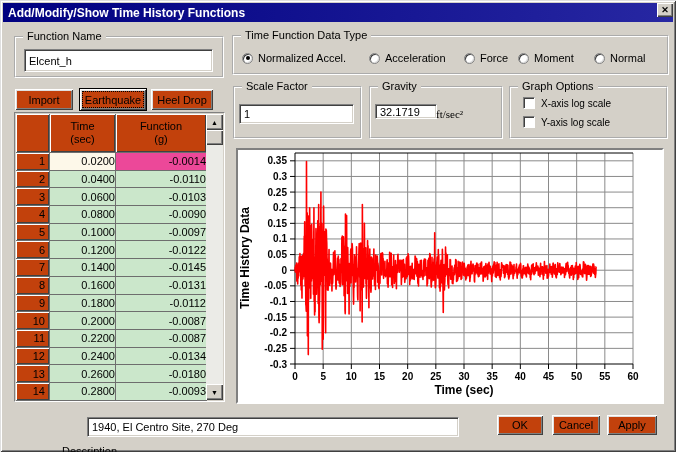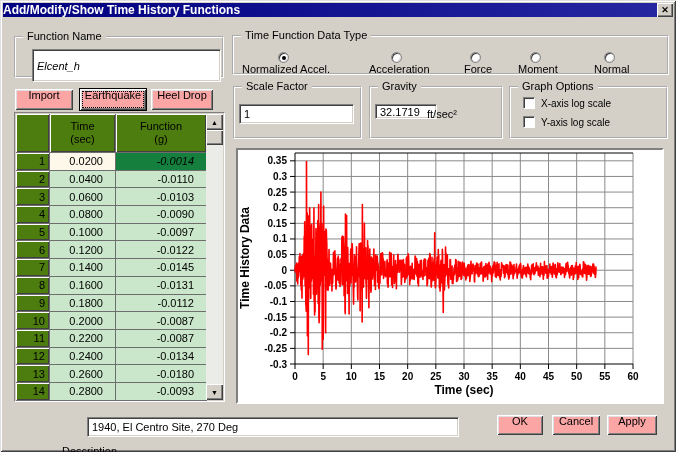--- a/index.html
+++ b/index.html
@@ -1,56 +1,56 @@
 <!DOCTYPE html>
 <html><head>
 <meta charset="utf-8">
 <style>
   html,body{margin:0;padding:0;background:#9a9a9a;}
   *{box-sizing:border-box;font-family:"Liberation Sans",sans-serif;}
   .window{position:relative;width:676px;height:452px;background:#d4d0c8;
     box-shadow: inset 1px 1px 0 #dfdfdf, inset -1px -1px 0 #404040, inset 2px 2px 0 #fff, inset -2px -2px 0 #808080;
     overflow:hidden;}
-  .titlebar{position:absolute;left:3px;top:3px;right:3px;height:14px;
+  .titlebar{position:absolute;left:3px;top:3px;right:3px;height:19px;
     background:linear-gradient(to right,#000080,#2727a2);
-    color:#fff;font-weight:bold;font-size:12px;display:flex;align-items:center;padding-left:0;}
+    color:#fff;font-weight:bold;font-size:12px;display:flex;align-items:center;padding-left:5px;}
   .close-btn{position:absolute;right:3px;top:2.5px;width:16px;height:14px;background:#d4d0c8;
     box-shadow: inset 1px 1px 0 #fff, inset -1px -1px 0 #404040, inset -2px -2px 0 #808080;
     display:flex;align-items:center;justify-content:center;font-size:9px;font-weight:bold;color:#000;}
   .groupbox{position:absolute;border:2px groove #ffffff;}
   .groupbox-label{position:absolute;top:-8px;left:7px;background:#d4d0c8;padding:0 4px;font-size:11px;color:#000;white-space:nowrap;}
   .field{position:absolute;background:#fff;border:1px solid;border-color:#808080 #fff #fff #808080;
     box-shadow:inset 1px 1px 0 #404040, inset -1px -1px 0 #d4d0c8;
     font-size:11px;padding:2px 4px;color:#000;outline:none;}
-  .btn{position:absolute;background:#fca5a5;font-size:11px;color:#000;display:flex;align-items:flex-start;justify-content:center;
+  .btn{position:absolute;background:#c2410c;font-size:11px;color:#000;display:flex;align-items:center;justify-content:center;
     box-shadow: inset 1px 1px 0 #fff, inset -1px -1px 0 #404040, inset 2px 2px 0 #dfdfdf, inset -2px -2px 0 #808080;}
   .btn.default{border:1px solid #000;}
   .btn.default .focus-rect{position:absolute;left:3px;top:3px;right:3px;bottom:3px;outline:1px dotted #000;}
   
   .tbl{position:absolute;left:14px;top:112px;width:211px;height:290px;background:#d4d0c8;
     border:1px solid;border-color:#808080 #fff #fff #808080;}
   .tbl-grid{position:absolute;left:1px;top:1px;display:grid;
     grid-template-columns:34px 66px 91px;grid-template-rows:39px repeat(14,17.7px);}
   .cell{font-size:11px;border-right:1px solid #6e6e6e;border-bottom:1px solid #6e6e6e;
     display:flex;align-items:center;overflow:hidden;white-space:nowrap;}
-  .cell.raised{background:#4d7c0f;box-shadow: inset 1px 1px 0 #fff, inset -1px -1px 0 #404040;}
+  .cell.raised{background:#c2410c;box-shadow: inset 1px 1px 0 #fff, inset -1px -1px 0 #404040;}
   .cell.hdr{flex-direction:column;justify-content:center;text-align:center;line-height:13px;}
   .cell.num{justify-content:flex-end;padding-right:4px;}
-  .cell.data{justify-content:flex-end;padding-right:12px;background:#cbe7cb;text-align:center;}
+  .cell.data{justify-content:flex-end;padding-right:0;background:#cbe7cb;text-align:center;}
   .cell.data.first-time{background:#fdf8e9;}
-  .cell.data.first-func{background:#15803d;font-style:italic;}
+  .cell.data.first-func{background:#ec4899;}
   .sbar{position:absolute;right:1px;top:1px;bottom:1px;width:17px;background:#ebebe7;display:flex;flex-direction:column;}
   .sb-btn{width:17px;height:16px;background:#d4d0c8;flex:0 0 auto;
     box-shadow: inset 1px 1px 0 #fff, inset -1px -1px 0 #404040, inset -2px -2px 0 #808080;
     display:flex;align-items:center;justify-content:center;font-size:7px;color:#000;}
   .sb-thumb{width:17px;height:15px;background:#d4d0c8;flex:0 0 auto;
     box-shadow: inset 1px 1px 0 #fff, inset -1px -1px 0 #404040, inset -2px -2px 0 #808080;}
   .sb-track{flex:1 1 auto;}
   
-  .radio-item{position:absolute;top:15px;display:flex;align-items:center;font-size:11px;white-space:nowrap;flex-direction:column;}
+  .radio-item{position:absolute;top:15px;display:flex;align-items:center;font-size:11px;white-space:nowrap;}
   .radio-circle{width:11px;height:11px;border-radius:50%;background:#fff;border:1px solid #808080;
     box-shadow:inset 1px 1px 0 #404040, inset -1px -1px 0 #dfdfdf;margin-right:5px;position:relative;flex:0 0 auto;}
   .radio-circle.sel::after{content:"";position:absolute;left:2.5px;top:2.5px;width:4px;height:4px;border-radius:50%;background:#000;}
   .radio-item:nth-child(1){left:8px}.radio-item:nth-child(2){left:135px}
   .radio-item:nth-child(3){left:230px}.radio-item:nth-child(4){left:284px}
   .radio-item:nth-child(5){left:360px}
   .check-row{position:absolute;left:12px;display:flex;align-items:center;font-size:10px;white-space:nowrap;}
   .check-box{width:12px;height:12px;background:#fff;border:1px solid;border-color:#808080 #fff #fff #808080;
     box-shadow:inset 1px 1px 0 #404040;margin-right:6px;flex:0 0 auto;}
   
@@ -64,21 +64,21 @@
 <div class="window">
 
   <div class="titlebar">
     <span>Add/Modify/Show Time History Functions</span>
   </div>
   <div class="close-btn">✕</div>
 
   <div class="groupbox" style="left:14px;top:36px;width:210px;height:42px;">
     <span class="groupbox-label">Function Name</span>
   </div>
-  <input class="field" style="left: 32px; top: 49px; width: 189px; height: 33px; font-style: italic;" type="text" value="Elcent_h">
+  <input class="field" style="left: 24px; top: 49px; width: 189px; height: 23px;" type="text" value="Elcent_h">
 
   <div class="btn" style="left:15px;top:89px;width:58px;height:21px;">
     <span>Import</span>
   </div>
   <div class="btn" style="left:151px;top:89px;width:62px;height:21px;">
     <span>Heel Drop</span>
   </div>
   <div class="btn default" style="left:79px;top:88px;width:68px;height:23px;">
     <span class="focus-rect"></span>
     <span>Earthquake</span>
@@ -177,21 +177,21 @@
 
   <div class="groupbox" style="left:233px;top:86px;width:129px;height:53px;">
     <span class="groupbox-label">Scale Factor</span>
   </div>
   <input class="field" style="left: 239px; top: 104px; width: 115px; height: 20px;" type="text" value="1">
 
   <div class="groupbox" style="left:369px;top:86px;width:134px;height:53px;padding-left:20px;">
     <span class="groupbox-label">Gravity</span>
   </div>
   <input class="field" style="left: 375px; top: 104px; width: 62px; height: 15px;" type="text" value="32.1719">
-  <span class="bottom-label" style="left:427px;top:108px;">ft/sec²</span>
+  <span class="bottom-label" style="left:436px;top:108px;font-family:Liberation Serif, serif;">ft/sec²</span>
 
   <div class="groupbox" style="left:509px;top:86px;width:159px;height:53px;text-align:center;">
     <span class="groupbox-label">Graph Options</span>
     <div class="check-row" style="top:9px;">
       <span class="check-box"></span>
       <span>X-axis log scale</span>
     </div>
     <div class="check-row" style="top:28px;">
       <span class="check-box"></span>
       <span>Y-axis log scale</span>

